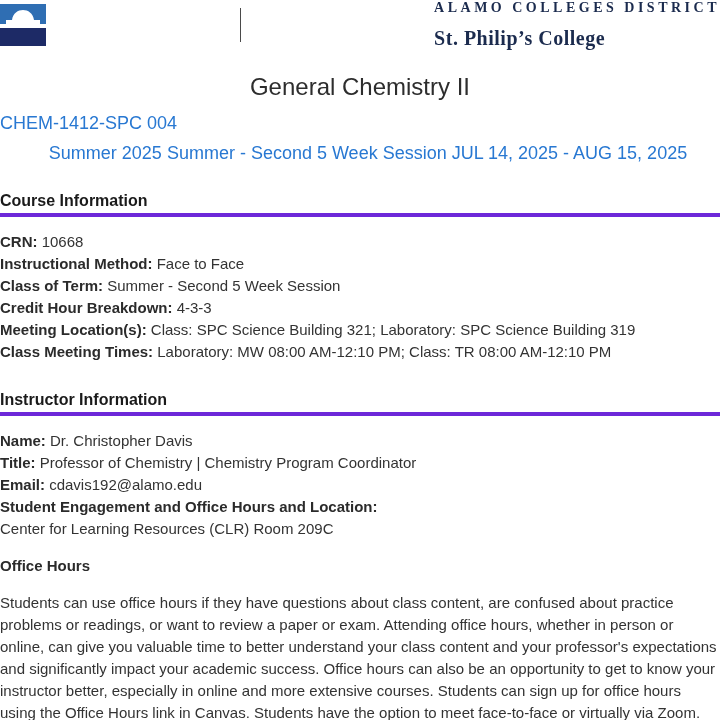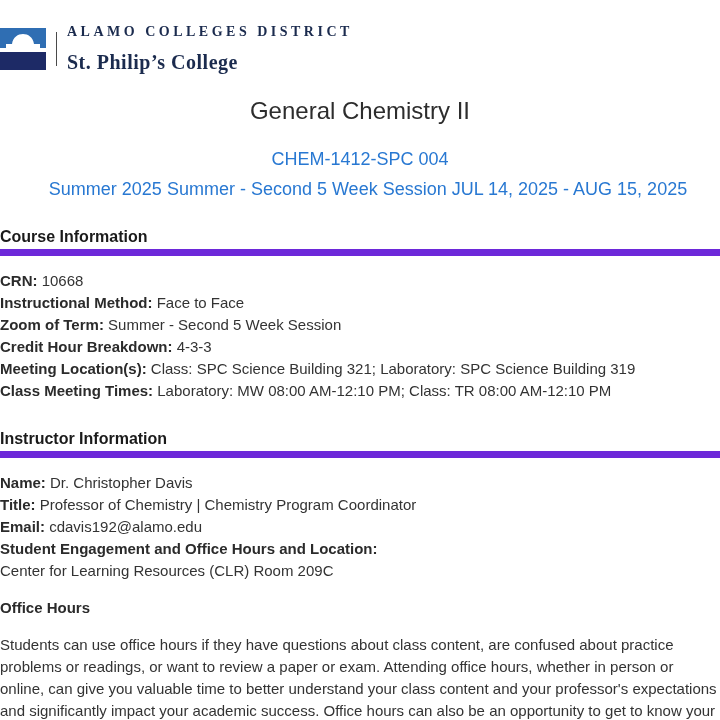--- a/index.html
+++ b/index.html
@@ -11,22 +11,22 @@
     background: #ffffff;
     font-family: "Liberation Sans", sans-serif;
     color: #333333;
   }
   .page { width: 720px; }
 
   
   .brand {
     display: flex;
     align-items: center;
-    justify-content: flex-start;
-    padding-top: 24px;
+    justify-content: space-between;
+    padding-top: 0;
     gap: 10px;
   }
   .logo-mark { width: 46px; height: 42px; flex: 0 0 auto; }
   .logo-mark svg { display: block; width: 46px; height: 42px; }
   .logo-divider {
     width: 1px;
     height: 34px;
     background: #4a4a4a;
     flex: 0 0 auto;
   }
@@ -49,41 +49,40 @@
 
   
   .course-title {
     margin: 24px 0 4px 0;
     text-align: center;
     font-size: 24px;
     font-weight: 400;
     color: #2d2d2d;
   }
   .course-code {
-    margin-top: 24px;
-    text-align: center;
+    margin-top: 12px;
     font-size: 18px;
     color: #2878d2;
   }
   .session-line {
     margin-top: 9px;
     text-align: center;
     font-size: 18px;
     color: #2878d2;
     padding-left: 16px;
   }
 
   
   .sec-heading {
     margin: 28px 0 0 0;
     font-size: 16px;
     font-weight: 700;
     color: #1a1a1a;
     padding-bottom: 3px;
-    border-bottom: 7px solid #6d28d9;
+    border-bottom: 4px solid #6d28d9;
   }
   .sec-body { margin-top: 14px; }
   .field {
     font-size: 15px;
     line-height: 22px;
     margin: 0;
   }
   .field strong { color: #2b2b2b; }
   .bold-line {
     font-size: 15px;
@@ -128,21 +127,21 @@
     <div class="sec-body">
       <p class="field">
         <strong>CRN:</strong>
         <span>10668</span>
       </p>
       <p class="field">
         <strong>Instructional Method:</strong>
         <span>Face to Face</span>
       </p>
       <p class="field">
-        <strong>Zoom of Term:</strong>
+        <strong>Class of Term:</strong>
         <span>Summer - Second 5 Week Session</span>
       </p>
       <p class="field">
         <strong>Credit Hour Breakdown:</strong>
         <span>4-3-3</span>
       </p>
       <p class="field">
         <strong>Meeting Location(s):</strong>
         <span>Class: SPC Science Building 321; Laboratory: SPC Science Building 319</span>
       </p>

